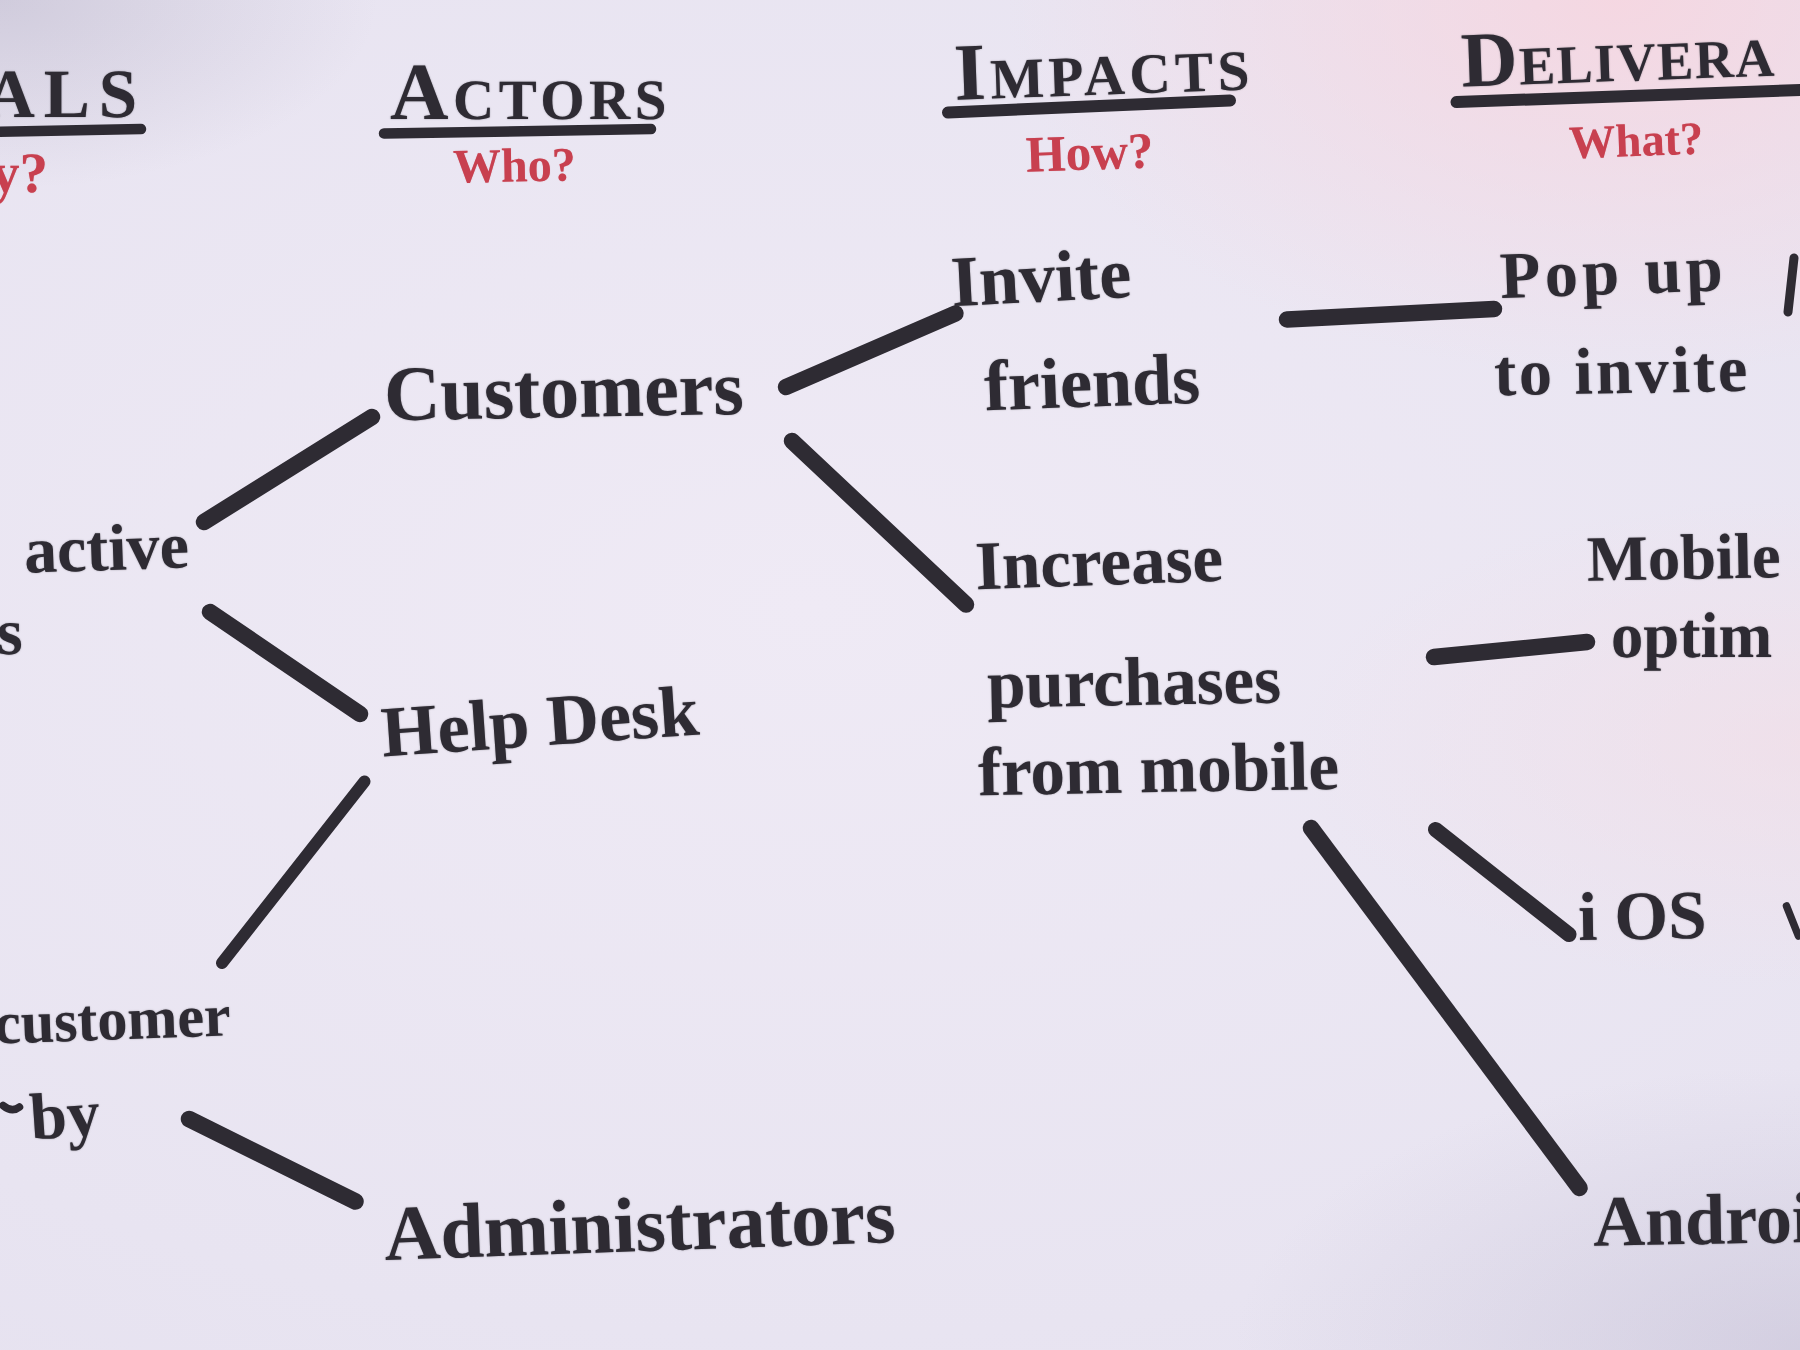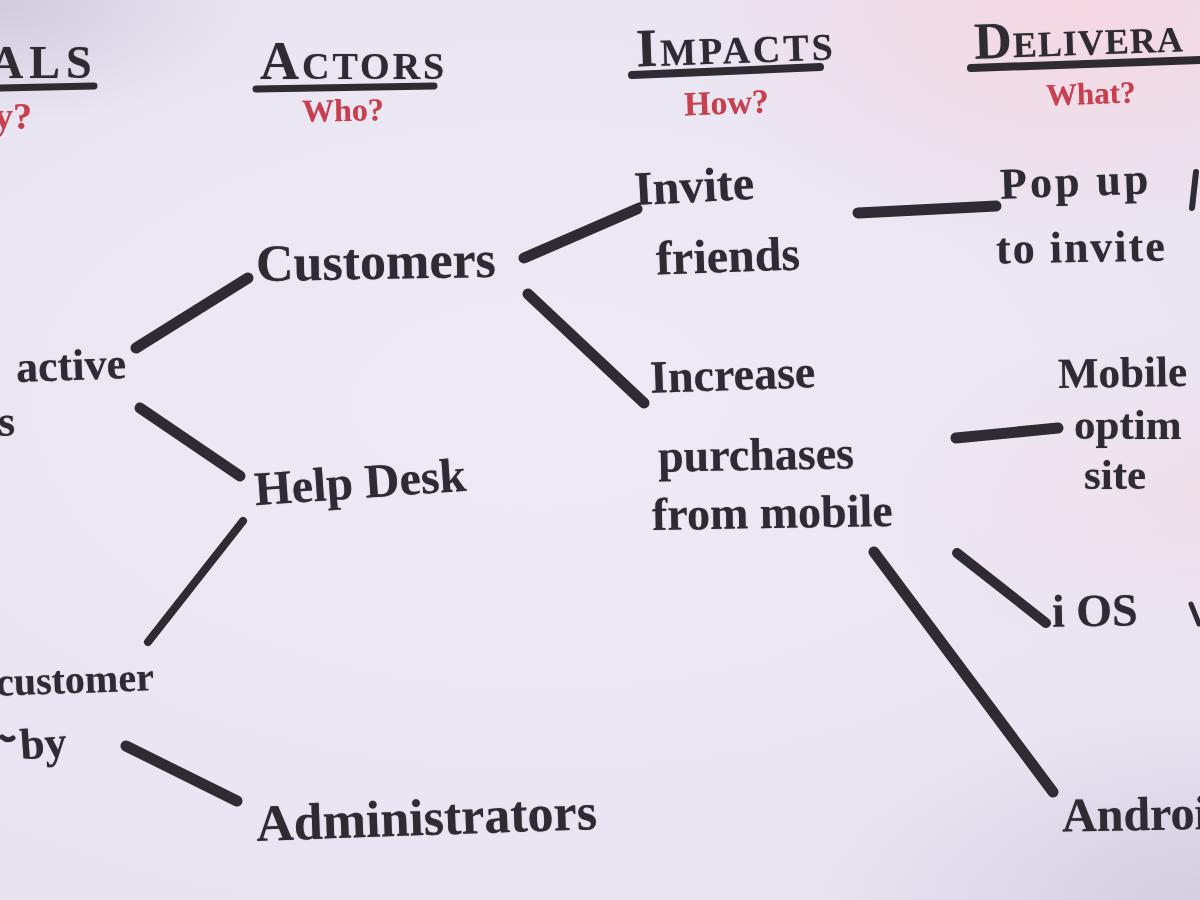--- a/index.html
+++ b/index.html
@@ -89,19 +89,18 @@
 
   <div class="txt" style="left:650px; top:348px; font-size:46px; transform:rotate(-2deg);">Increase</div>
   <div class="txt" style="left:658px; top:428px; font-size:46px; transform:rotate(-1deg);">purchases</div>
   <div class="txt" style="left:652px; top:486px; font-size:46px; transform:rotate(-1deg);">from mobile</div>
 
   <div class="txt" style="left:1000px; top:156px; font-size:44px; letter-spacing:3px; transform:rotate(-2deg);">Pop up</div>
   <div class="txt" style="left:996px; top:222px; font-size:44px; letter-spacing:2px; transform:rotate(-1deg);">to invite</div>
 
   <div class="txt" style="left:1058px; top:348px; font-size:43px; transform:rotate(-1deg);">Mobile</div>
   <div class="txt" style="left:1074px; top:400px; font-size:43px;">optim</div>
-  <div class="txt" style="left:1084px; top:450px; font-size:43px;">site</div>
 
   <div class="txt" style="left:1052px; top:584px; font-size:46px; transform:rotate(-1deg);">i OS</div>
 
   <div class="txt" style="left:1062px; top:786px; font-size:48px; transform:rotate(-1deg);">Android</div>
 
 </div>
 
 </body></html>

